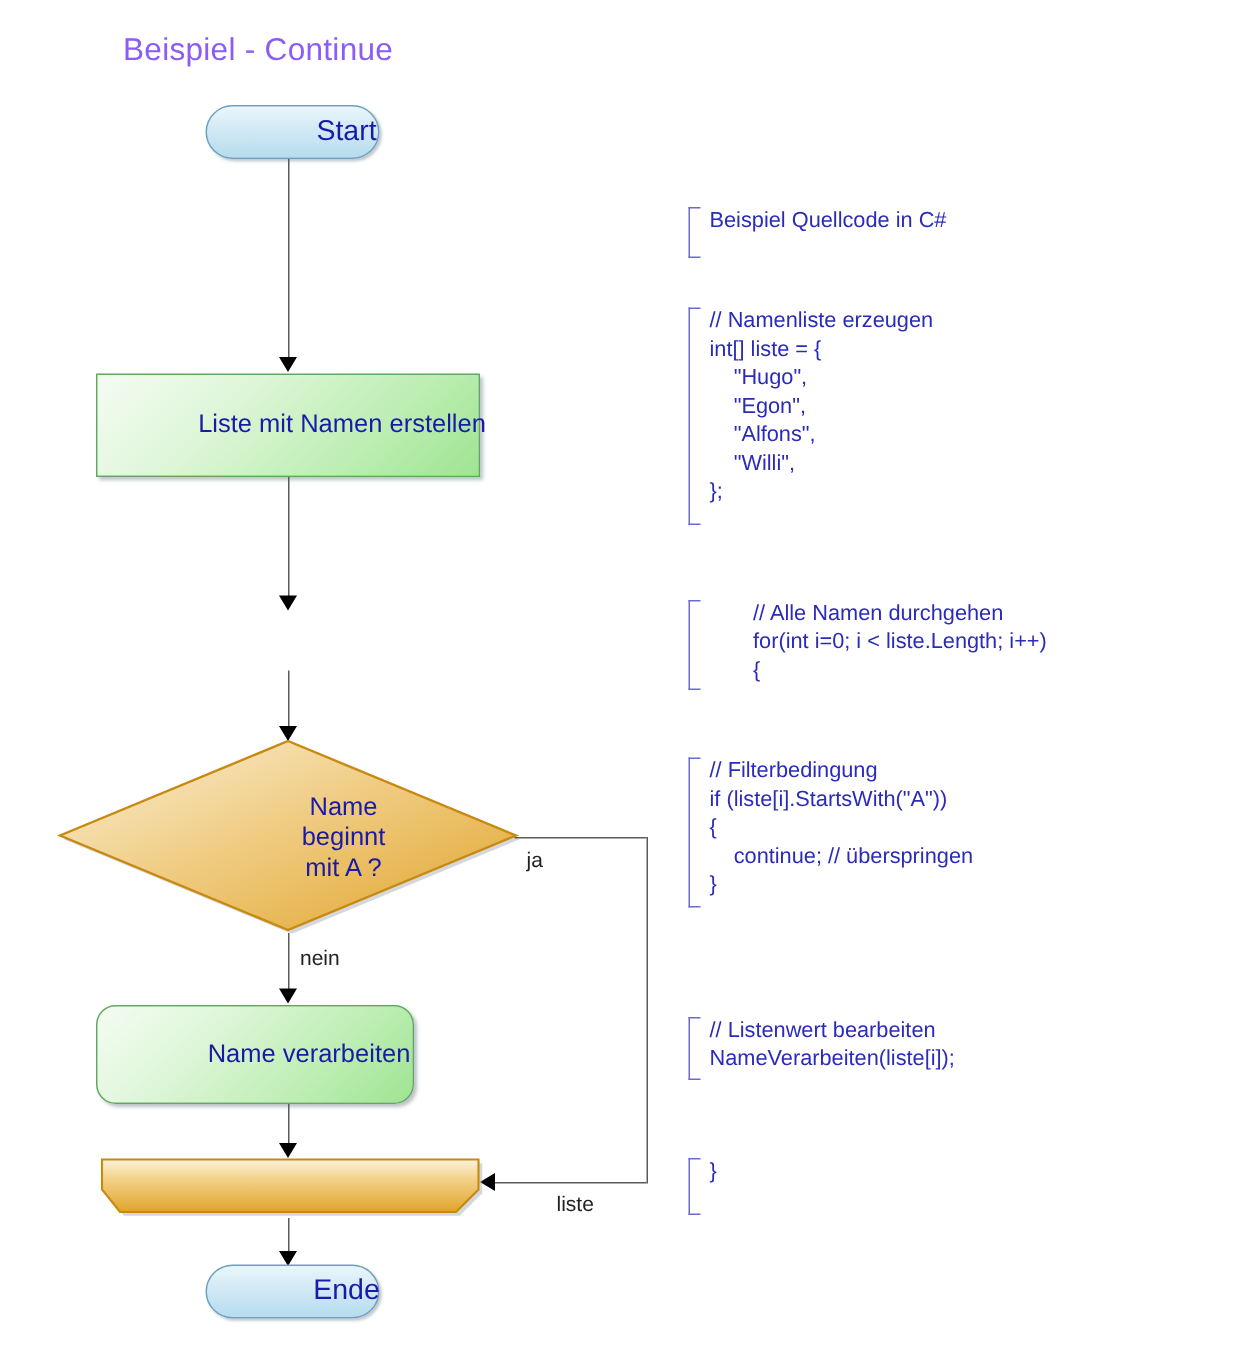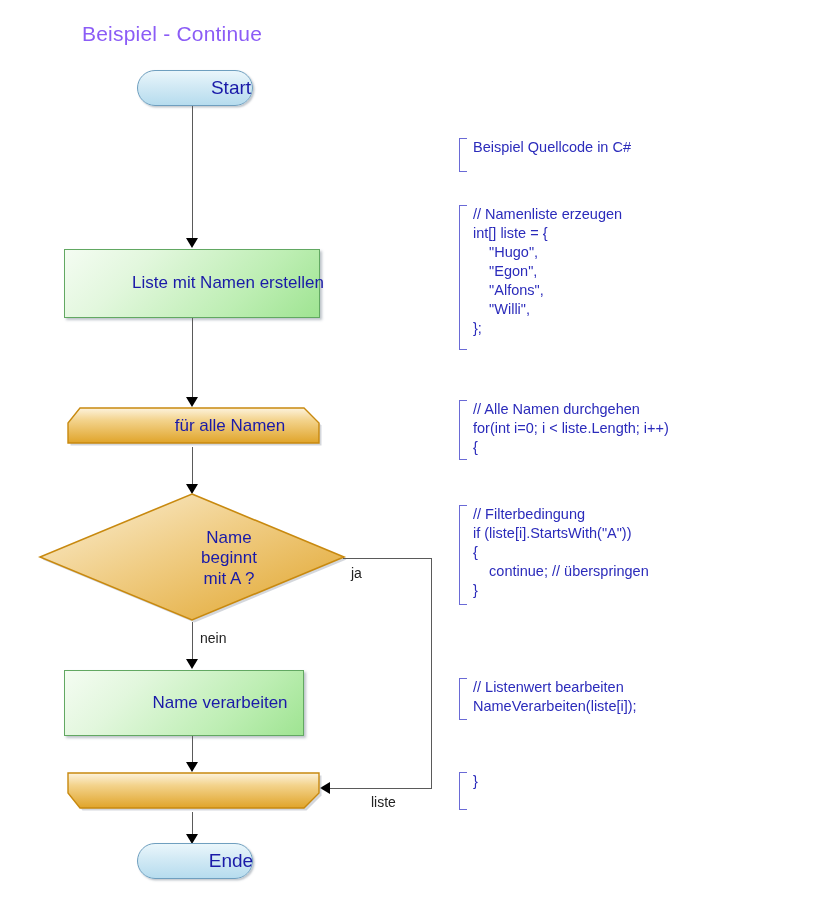--- a/index.html
+++ b/index.html
@@ -124,34 +124,20 @@
   <div class="line-v" style="left:192px;top:106px;height:133px;"></div>
   <div class="arrow-down" style="left:186px;top:238px;"></div>
 
   <div class="proc" style="left:64px;top:249px;width:256px;height:69px;">
     <span class="nodetext">Liste mit Namen erstellen</span>
   </div>
 
   <div class="line-v" style="left:192px;top:318px;height:80px;"></div>
   <div class="arrow-down" style="left:186px;top:397px;"></div>
 
-  <div class="shape" style="left:64px;top:405px;width:260px;height:42px;">
-    <svg width="260" height="42" viewBox="0 0 260 42">
-      <defs>
-        <linearGradient id="gOrange" x1="0" y1="0" x2="0" y2="1">
-          <stop offset="0%" stop-color="#fdf3dd"></stop>
-          <stop offset="35%" stop-color="#f3d38c"></stop>
-          <stop offset="100%" stop-color="#e0a42a"></stop>
-        </linearGradient>
-      </defs>
-      <path d="M 16 3 L 240 3 L 255 18 L 255 38 L 4 38 L 4 18 Z" fill="#8d97a3" opacity="0.38" transform="translate(2.5,2.5)"></path>
-      <path d="M 16 3 L 240 3 L 255 18 L 255 38 L 4 38 L 4 18 Z" fill="url(#gOrange)" stroke="#c8890f" stroke-width="1.4"></path>
-    </svg>
-    <span class="nodetext">für alle Namen</span>
-  </div>
 
   <div class="line-v" style="left:192px;top:447px;height:38px;"></div>
   <div class="arrow-down" style="left:186px;top:484px;"></div>
 
   <div class="shape" style="left:38px;top:492px;width:310px;height:133px;">
     <svg width="310" height="133" viewBox="0 0 310 133">
       <defs>
         <linearGradient id="gDiamond" x1="0" y1="0" x2="1" y2="1">
           <stop offset="0%" stop-color="#fbf0d6"></stop>
           <stop offset="45%" stop-color="#f0cd85"></stop>
@@ -170,21 +156,21 @@
   <div class="arrow-down" style="left:186px;top:659px;"></div>
   <div class="edgelabel" style="left:200px;top:630px;">nein</div>
 
   <div class="line-h" style="left:343px;top:558px;width:88px;"></div>
   <div class="line-v" style="left:431px;top:558px;height:231px;"></div>
   <div class="line-h" style="left:330px;top:788px;width:101px;"></div>
   <div class="arrow-left" style="left:320px;top:782px;"></div>
   <div class="edgelabel" style="left:351px;top:565px;">ja</div>
   <div class="edgelabel" style="left:371px;top:794px;">liste</div>
 
-  <div class="proc" style="left:64px;top:670px;width:240px;height:66px;">
+  <div class="proc" style="left:64px;top:670px;width:212px;height:66px;border-radius:13px;">
     <span class="nodetext">Name verarbeiten</span>
   </div>
 
   <div class="line-v" style="left:192px;top:736px;height:27px;"></div>
   <div class="arrow-down" style="left:186px;top:762px;"></div>
 
   <div class="shape" style="left:64px;top:770px;width:260px;height:42px;">
     <svg width="260" height="42" viewBox="0 0 260 42">
       <defs>
         <linearGradient id="gOrange2" x1="0" y1="0" x2="0" y2="1">
@@ -215,21 +201,21 @@
     <span class="bracket"></span>
     <span class="codetext">// Namenliste erzeugen
 int[] liste = {
     "Hugo",
     "Egon",
     "Alfons",
     "Willi",
 };</span>
   </div>
 
-  <div class="codeblock" style="left:459px;top:400px;height:60px;">
+  <div class="codeblock" style="left:459px;top:400px;height:60px;gap:29px;">
     <span class="bracket"></span>
     <span class="codetext">// Alle Namen durchgehen
 for(int i=0; i &lt; liste.Length; i++)
 {</span>
   </div>
 
   <div class="codeblock" style="left:459px;top:505px;height:100px;">
     <span class="bracket"></span>
     <span class="codetext">// Filterbedingung
 if (liste[i].StartsWith("A"))

